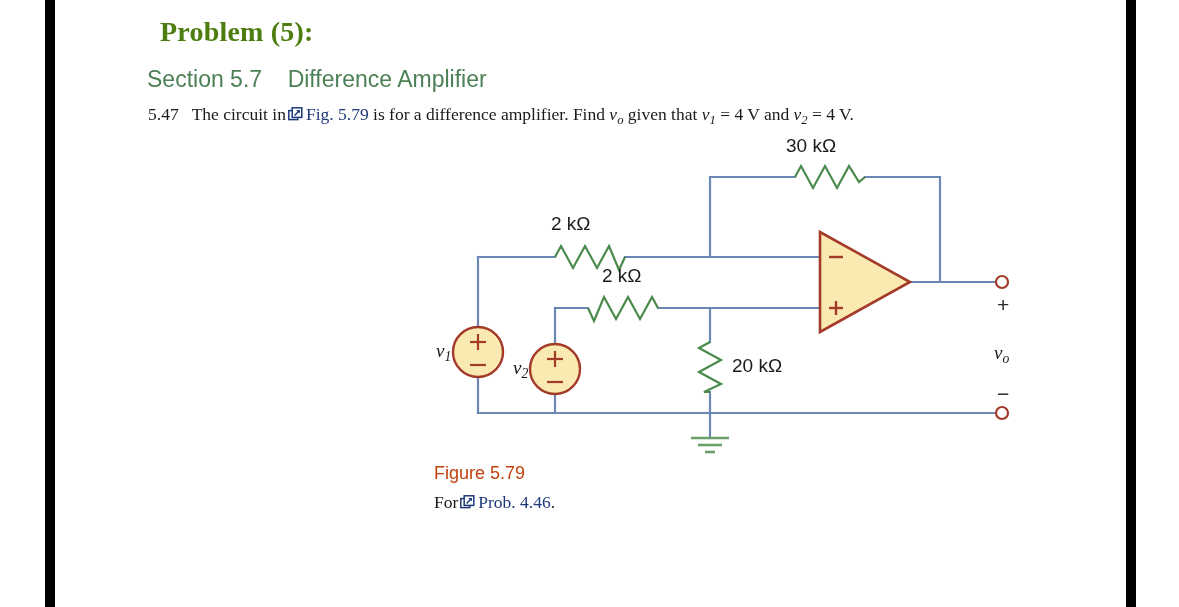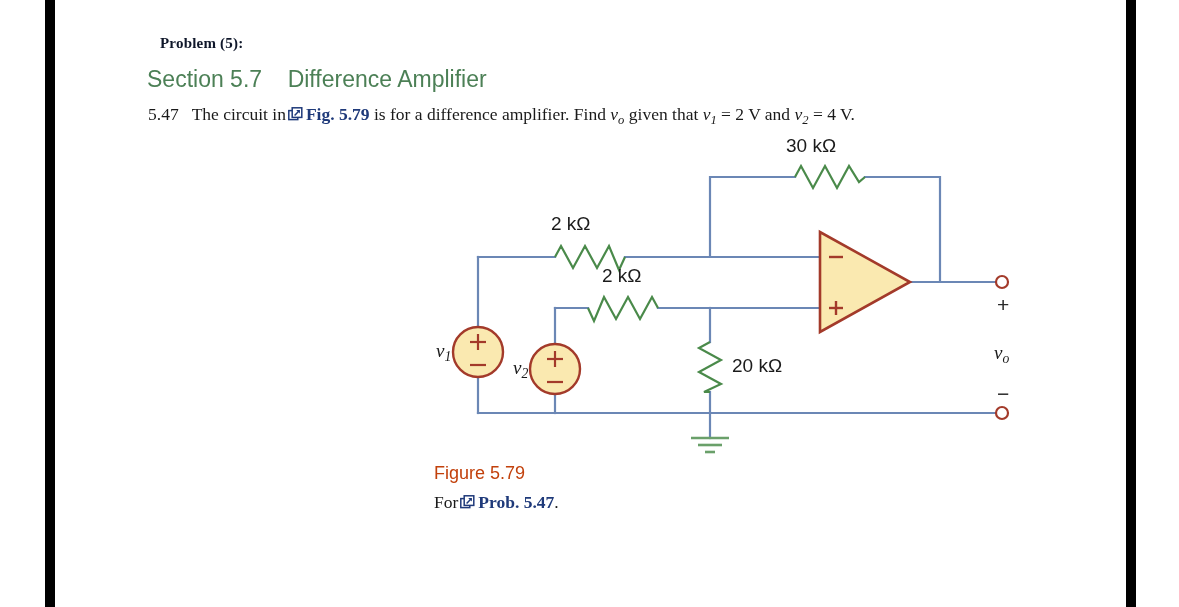--- a/index.html
+++ b/index.html
@@ -25,24 +25,23 @@
   }
   .side-rail.left  { left: 45px; }
   .side-rail.right { left: 1126px; }
 
   .problem-title {
     position: absolute;
     left: 160px;
     top: 16px;
     font-family: "Liberation Serif", serif;
     font-weight: bold;
-    font-size: 15px;
-    color: #0f172a;
+    font-size: 28px;
+    color: #4d7c0f;
     letter-spacing: 0.2px;
-    margin-top: 19px;
   }
   .section-header {
     position: absolute;
     left: 147px;
     top: 66px;
     font-family: "Liberation Sans", sans-serif;
     font-size: 23px;
     color: #4c8056;
     white-space: pre;
   }
@@ -55,21 +54,21 @@
     color: #1a1a1a;
     white-space: nowrap;
     line-height: 1;
   }
   .prob-num {
     font-weight: normal;
     margin-right: 13px;
   }
   .figref {
     color: #1f3a7a;
-    font-weight: bold;
+    font-weight: normal;
     text-align: center;
   }
   .var { font-style: italic; }
   .sub {
     font-size: 0.72em;
     vertical-align: -0.28em;
     font-style: italic;
   }
   .linkicon {
     display: inline-block;
@@ -151,21 +150,21 @@
     <span class="prob-num">5.47</span><span>The circuit in</span><span class="linkicon"><svg width="15" height="15" viewBox="0 0 15 15">
          <rect x="0.8" y="3.6" width="9" height="9" fill="#ffffff" stroke="#1f3a7a" stroke-width="1.5"></rect>
          <rect x="4.2" y="0.8" width="9.6" height="9.6" fill="#ffffff" stroke="#1f3a7a" stroke-width="1.5"></rect>
          <path d="M6.6 8.4 L11.4 3.4" stroke="#1f3a7a" stroke-width="1.5" fill="none"></path>
          <path d="M8.2 3.0 L11.9 3.0 L11.9 6.6 Z" fill="#1f3a7a"></path>
        </svg></span><span class="figref">Fig. 5.79</span>
     <span>is for a difference amplifier. Find</span>
     <span class="var">v</span><span class="sub">o</span>
     <span>given that</span>
     <span class="var">v</span><span class="sub">1</span>
-    <span>= 2 V and</span>
+    <span>= 4 V and</span>
     <span class="var">v</span><span class="sub">2</span>
     <span>= 4 V.</span>
   </div>
 
   <div id="circuit">
     <svg width="620" height="330" viewBox="0 0 620 330">
       <g stroke="#6b87b5" stroke-width="2.2" fill="none" stroke-linecap="square">
 
         <path d="M290 127 L290 47 L375 47"></path>
         <path d="M445 47 L520 47 L520 152"></path>
@@ -247,15 +246,15 @@
     <div class="node-label" style="left:574px; top:212px;"><span>v</span><span class="sub">o</span></div>
     <div class="pm" style="left:577px; top:252px;">−</div>
   </div>
 
   <div class="fig-cap-title">Figure 5.79</div>
   <div class="fig-cap-sub"><span>For</span><span class="linkicon"><svg width="15" height="15" viewBox="0 0 15 15">
         <rect x="0.8" y="3.6" width="9" height="9" fill="#ffffff" stroke="#1f3a7a" stroke-width="1.5"></rect>
         <rect x="4.2" y="0.8" width="9.6" height="9.6" fill="#ffffff" stroke="#1f3a7a" stroke-width="1.5"></rect>
         <path d="M6.6 8.4 L11.4 3.4" stroke="#1f3a7a" stroke-width="1.5" fill="none"></path>
         <path d="M8.2 3.0 L11.9 3.0 L11.9 6.6 Z" fill="#1f3a7a"></path>
-      </svg></span><span class="figref">Prob. 5.47</span><span>.</span></div>
+      </svg></span><span class="figref">Prob. 4.46</span><span>.</span></div>
 
 </div>
 
 </body></html>

